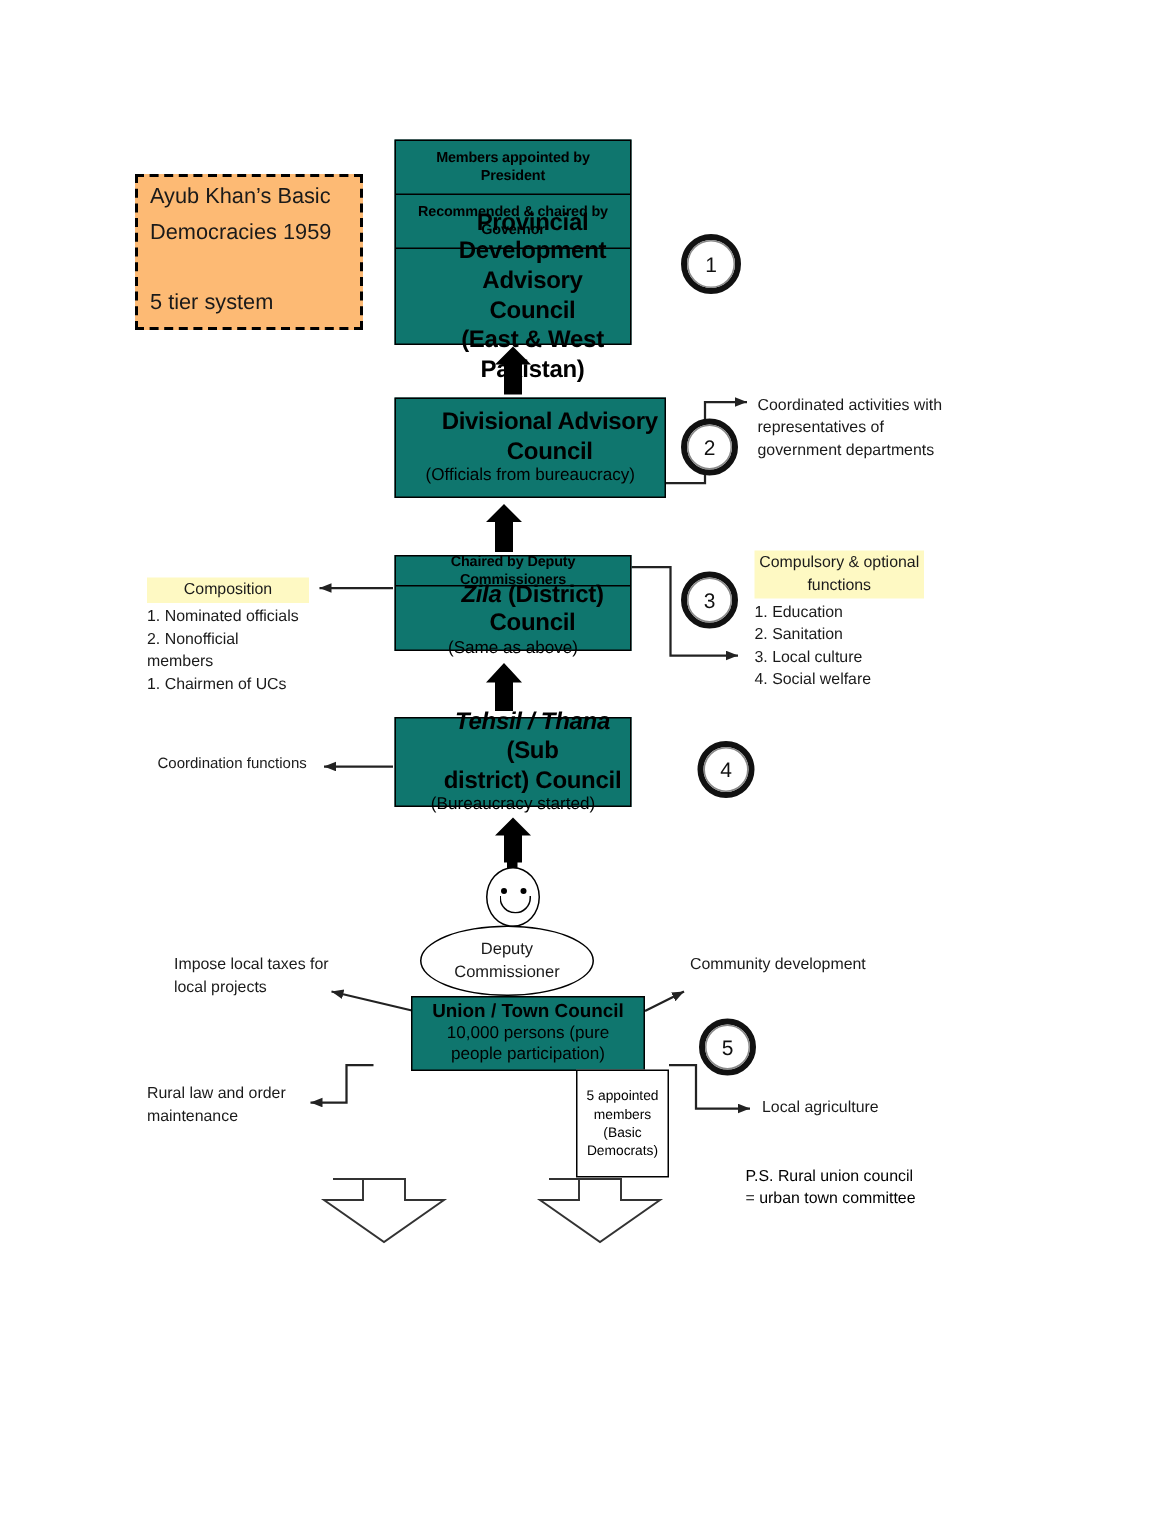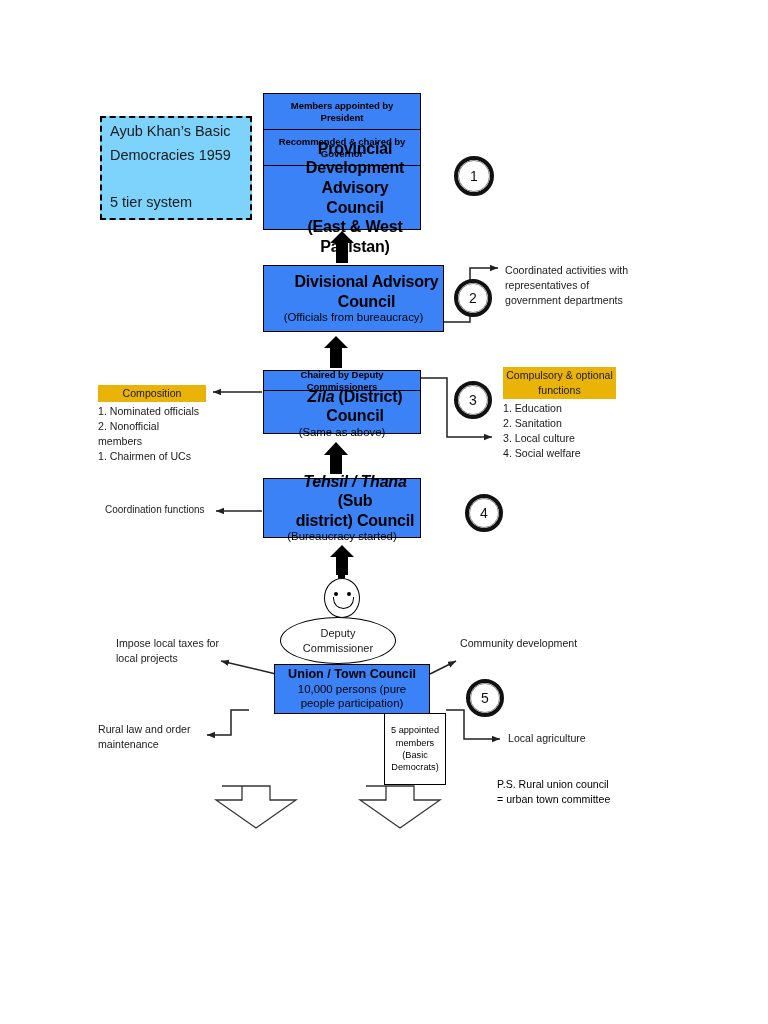--- a/index.html
+++ b/index.html
@@ -18,40 +18,40 @@
   #page-title{
     left:88px;top:46px;
     font-size:21px;
     font-weight:400;
     letter-spacing:.2px;
     color:#1a1a1a;
   }
 
   
   #legend-box{
-    left:100px;top:116px;width:152px;height:104px;
+    left:90px;top:116px;width:152px;height:104px;
     border:2.5px dashed #000;
     border-right-style:dashed;
     box-sizing:border-box;
-    background:#7dd3fc;
+    background:#fdba74;
     text-align:center;
   }
   #legend-box .ln{
     position:absolute;left:8px;
     font-size:14.5px;color:#1a1a1a;white-space:nowrap;
   }
   #legend-line1{top:5px;}
   #legend-line2{top:29px;}
   #legend-line3{top:76px;font-size:13.5px;}
 
   
   .box{
     box-sizing:border-box;
     border:1.4px solid #000;
-    background:#3b82f6;
+    background:#0f766e;
     text-align:center;
   }
   .box .seg{
     box-sizing:border-box;
     display:flex;flex-direction:column;
     align-items:center;justify-content:center;
     line-height:1.22;
   }
   .seg-div{border-bottom:1.4px solid #000;}
 
@@ -112,21 +112,21 @@
   }
   #circle-1{left:454px;top:156px;width:40px;height:40px;}
   #circle-2{left:454px;top:279px;width:38px;height:38px;}
   #circle-3{left:454px;top:381px;width:38px;height:38px;}
   #circle-4{left:465px;top:494px;width:38px;height:38px;}
   #circle-5{left:466px;top:679px;width:38px;height:38px;}
 
   
   .note{font-size:10.6px;line-height:1.42;color:#1a1a1a;}
   .note-title{
-    background:#eab308;
+    background:#fef9c3;
     display:block;
     text-align:center;
     font-size:10.6px;
     padding:1px 0;
   }
   #coordinated-note{left:505px;top:263px;width:130px;}
   #composition-note{left:98px;top:385px;width:108px;}
   #composition-note .items{margin-top:2px;}
   #functions-note{left:503px;top:367px;width:113px;}
   #functions-note .items{margin-top:2px;}

